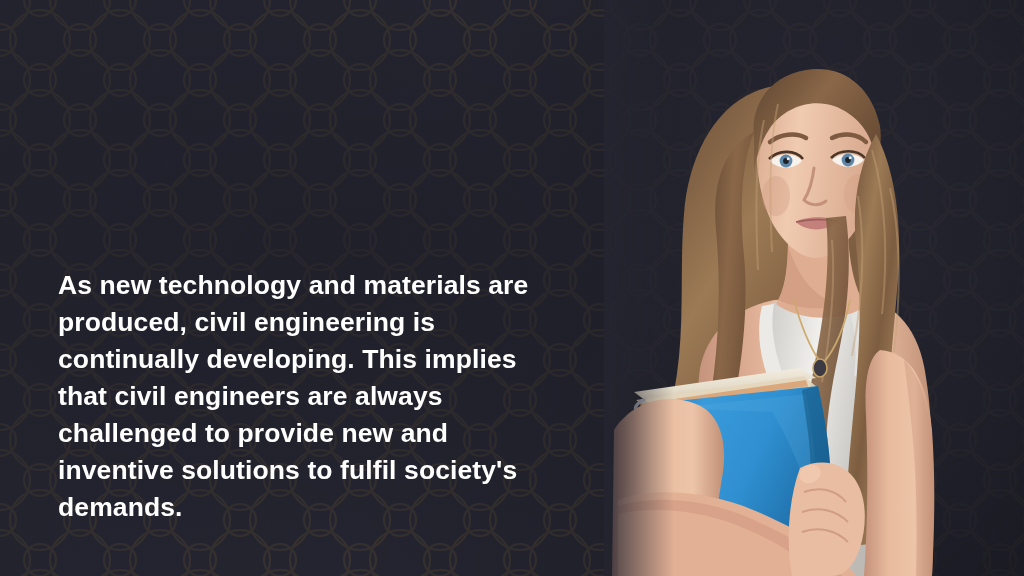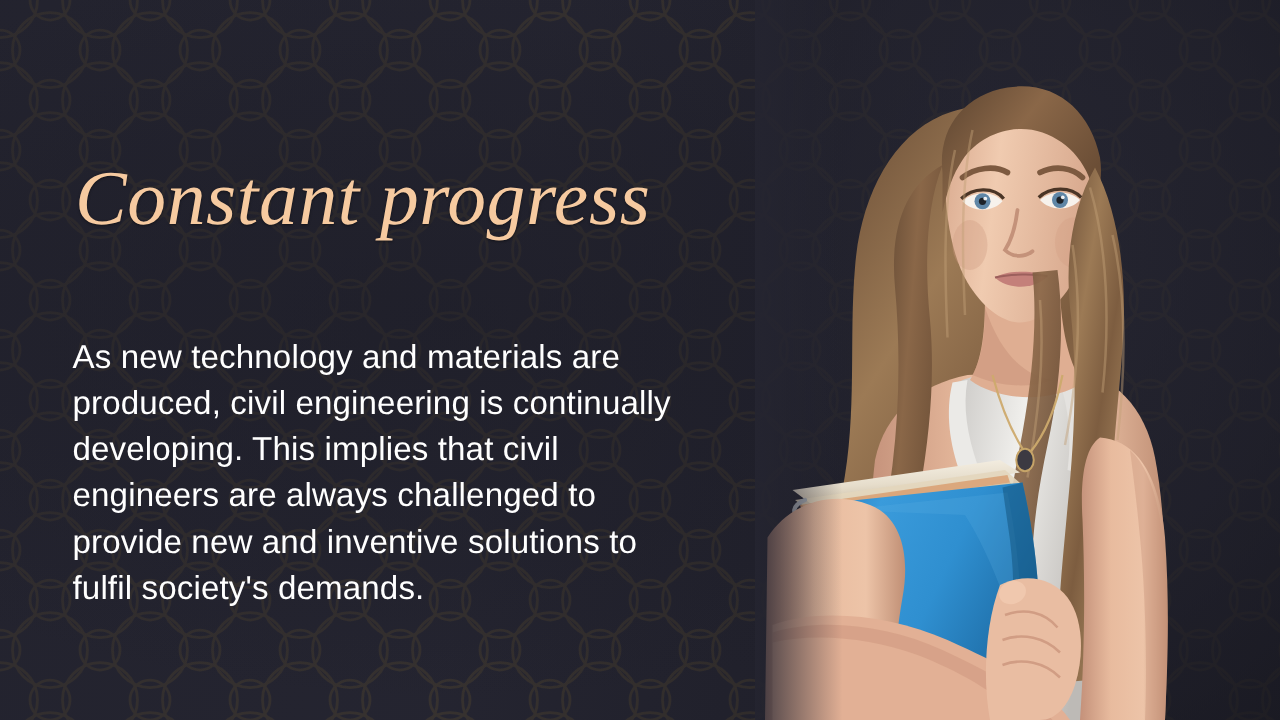--- a/index.html
+++ b/index.html
@@ -60,21 +60,21 @@
     white-space: nowrap;
     text-shadow: 0 1px 2px rgba(0,0,0,0.45);
   }
   #body-text {
     position: absolute;
     left: 58px;
     top: 240px;
     width: 500px;
     font-size: 26.5px;
     line-height: 37px;
-    font-weight: 400;
+    font-weight: 700;
     color: #ffffff;
     letter-spacing: 0.1px;
   }
 
   
   #photo {
     position: absolute;
     right: 0;
     bottom: 0;
     width: 420px;
@@ -375,17 +375,16 @@
                C264 520 264 462 262 416
                C260 382 264 358 276 350 Z" fill="url(#gSkin)"></path>
       <path d="M300 360 C318 376 326 412 328 454 C330 498 330 540 328 576
                L312 576 C314 528 312 470 308 430 C305 398 302 376 300 360 Z" fill="#c9937a" opacity="0.4"></path>
 
       <rect x="0" y="0" width="70" height="576" fill="url(#gFadeL)" opacity="0.85"></rect>
     </svg>
   </div>
 
   <div id="text-col">
-    <h1 id="title">Constant progress</h1>
     <p id="body-text">As new technology and materials are produced, civil engineering is continually developing. This implies that civil engineers are always challenged to provide new and inventive solutions to fulfil society's demands.</p>
   </div>
 
 </div>
 
 </body></html>

